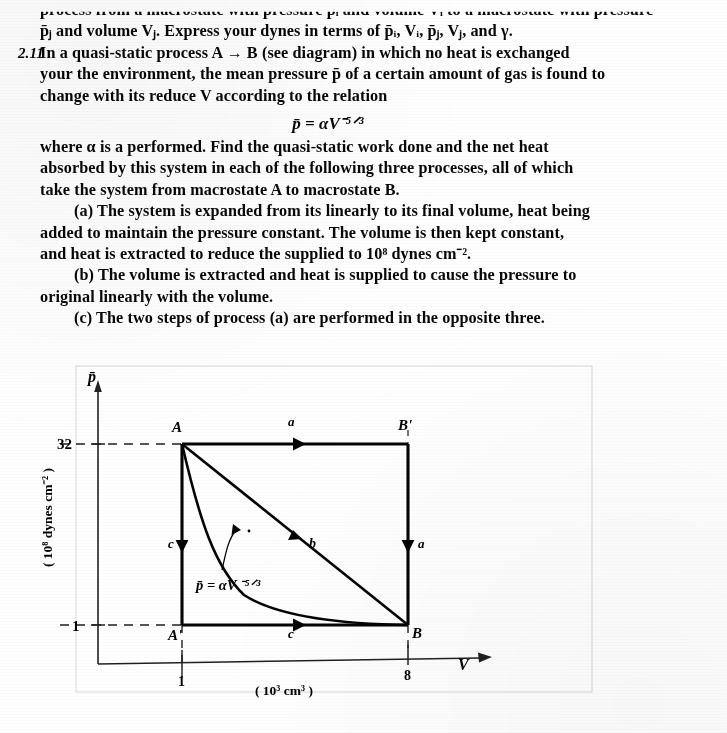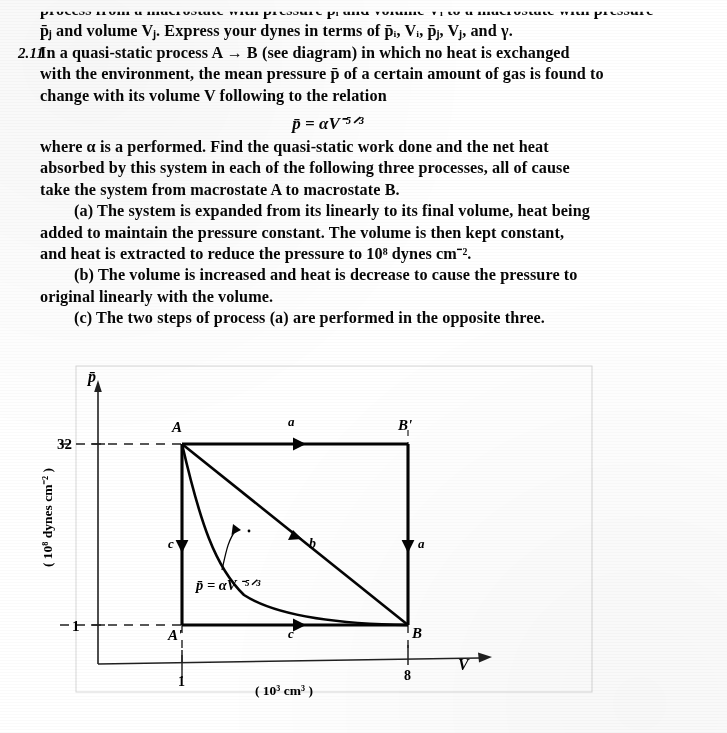--- a/index.html
+++ b/index.html
@@ -94,55 +94,55 @@
     <div class="line">
       <span>p̄ⱼ and volume Vⱼ.   Express your dynes in terms of p̄ᵢ, Vᵢ, p̄ⱼ, Vⱼ, and γ.</span>
     </div>
 
     <div class="line">
       <span class="probnum">2.11</span>
       <span>In a quasi-static process A → B (see diagram) in which no heat is exchanged</span>
     </div>
 
     <div class="line">
-      <span>with the environment, the mean pressure p̄ of a certain amount of gas is found to</span>
-    </div>
-
-    <div class="line">
-      <span>change with its volume V following to the relation</span>
+      <span>your the environment, the mean pressure p̄ of a certain amount of gas is found to</span>
+    </div>
+
+    <div class="line">
+      <span>change with its reduce V according to the relation</span>
     </div>
 
     <div style="height:30px"></div>
 
     <div class="line">
       <span>where α is a performed.  Find the quasi-static work done and the net heat</span>
     </div>
 
     <div class="line">
-      <span>absorbed by this system in each of the following three processes, all of cause</span>
+      <span>absorbed by this system in each of the following three processes, all of which</span>
     </div>
 
     <div class="line">
       <span>take the system from macrostate A to macrostate B.</span>
     </div>
 
     <div class="line indent">
       <span>(a)  The system is expanded from its linearly to its final volume, heat being</span>
     </div>
 
     <div class="line">
       <span>added to maintain the pressure constant.   The volume is then kept constant,</span>
     </div>
 
     <div class="line">
-      <span>and heat is extracted to reduce the pressure to 10⁸ dynes cm⁻².</span>
+      <span>and heat is extracted to reduce the supplied to 10⁸ dynes cm⁻².</span>
     </div>
 
     <div class="line indent">
-      <span>(b)  The volume is increased and heat is decrease to cause the pressure to</span>
+      <span>(b)  The volume is extracted and heat is supplied to cause the pressure to</span>
     </div>
 
     <div class="line">
       <span>original linearly with the volume.</span>
     </div>
 
     <div class="line indent">
       <span>(c)  The two steps of process (a) are performed in the opposite three.</span>
     </div>
   </div>

